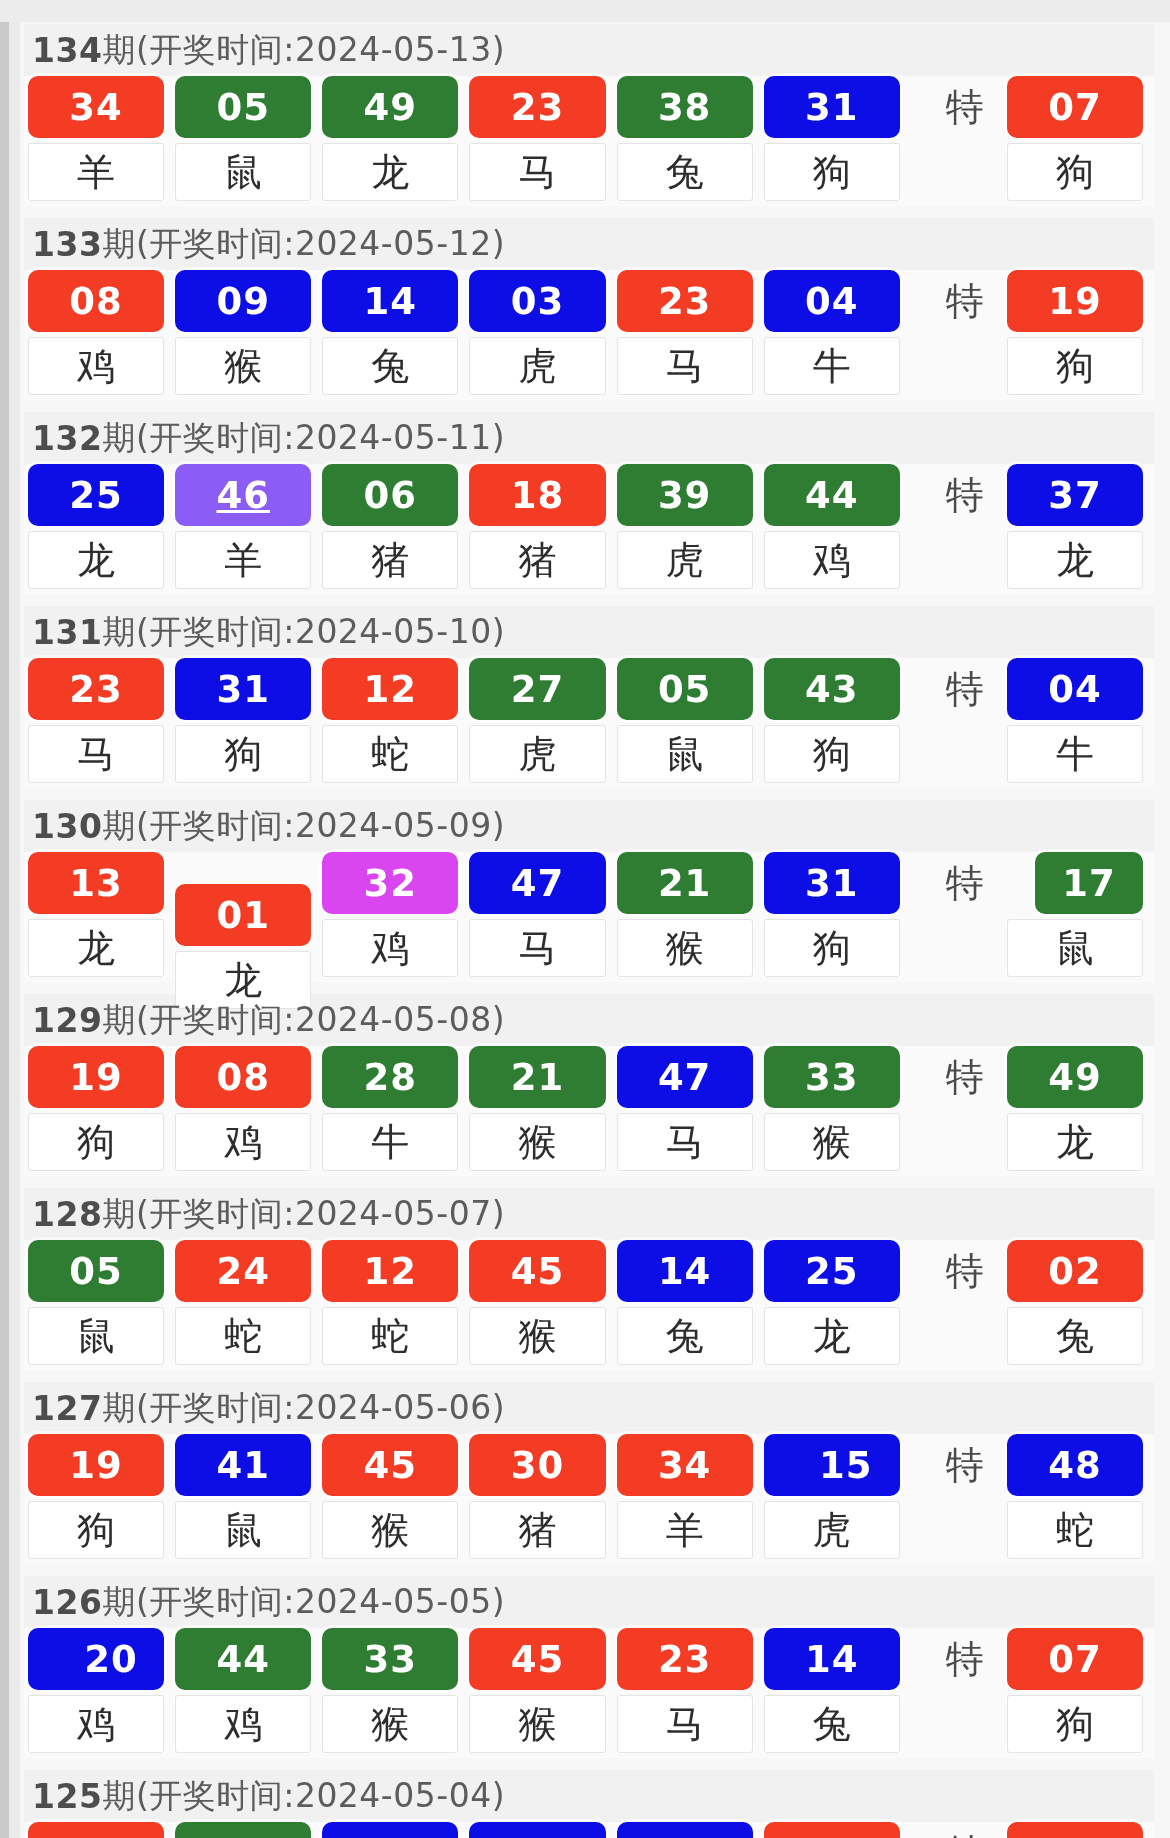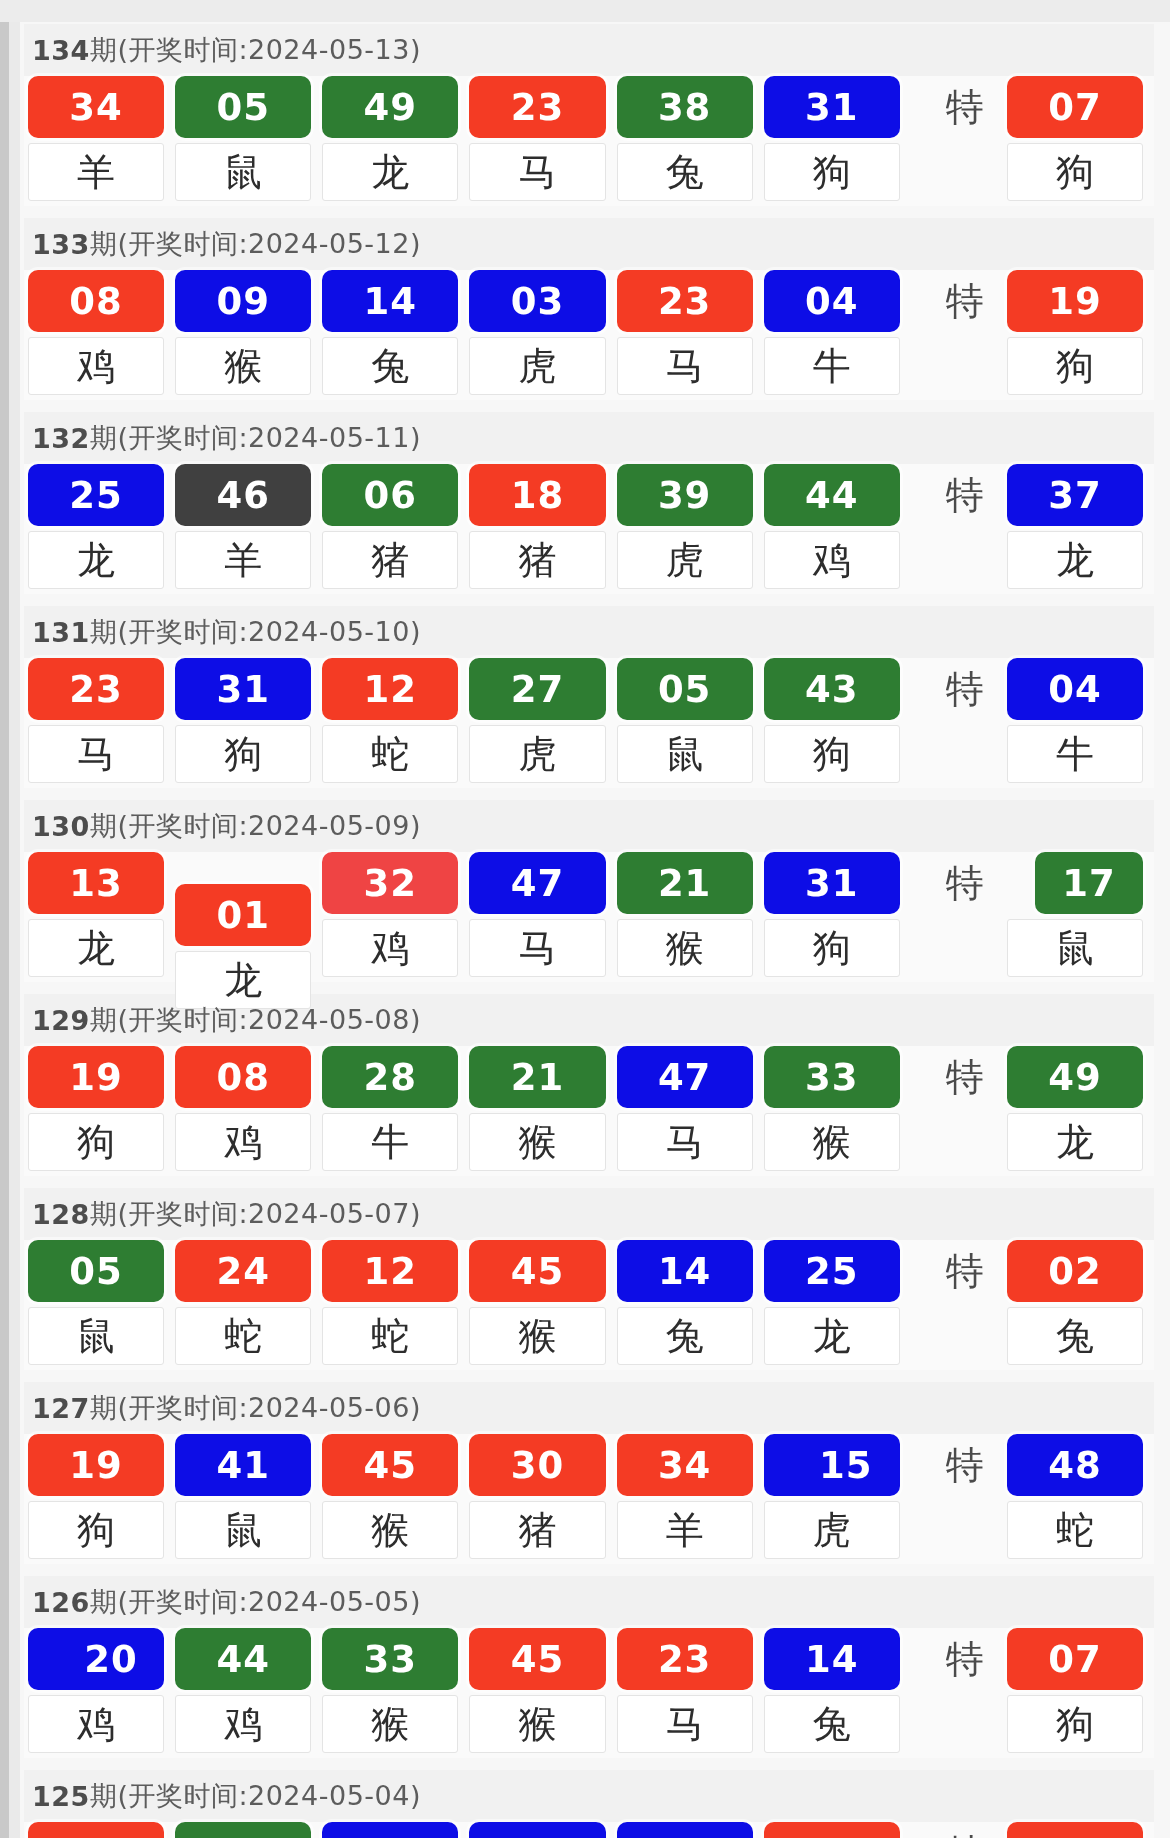--- a/index.html
+++ b/index.html
@@ -8,21 +8,21 @@
     background:#f7f7f7;
     font-family:"DejaVu Sans","Liberation Sans",sans-serif;
   }
   #top-bar{position:absolute;top:0;left:0;width:1170px;height:22px;background:#ececec}
   #left-strip{position:absolute;top:22px;left:0;width:9px;height:1816px;background:#c9c9c9}
   #left-strip-light{position:absolute;top:22px;left:9px;width:11px;height:1816px;background:#eaeaea}
   #draws{position:absolute;top:24px;left:24px;width:1130px}
   .draw-block{height:182px;background:#fafafa;margin-bottom:12px}
   .draw-header{
     height:52px;background:#f1f1f1;display:flex;align-items:center;
-    padding-left:8px;font-size:27px;color:#595959;letter-spacing:0.5px;
+    padding-left:8px;font-size:33px;color:#595959;letter-spacing:0.5px;
   }
   .period{font-weight:bold;color:#4d4d4d}
   .suffix{color:#5c5c5c}
   .ball-row{display:flex;align-items:flex-start;padding-left:4px}
   .cell{width:137px;margin-right:11px;display:flex;flex-direction:column}
   .ball{
     height:62px;border-radius:10px;display:flex;align-items:center;justify-content:center;
     color:#ffffff;font-size:37px;font-weight:bold;letter-spacing:1px;
     box-shadow:0 0 0 3px rgba(255,255,255,0.5);
   }
@@ -123,21 +123,21 @@
     <div class="draw-header">
       <span class="period">132</span>
         <span class="suffix">期(开奖时间:2024-05-11)</span>
     </div>
     <div class="ball-row">
         <div class="cell">
     <div class="ball" style="background: rgb(13, 13, 230);">25</div>
     <div class="zodiac">龙</div>
   </div>
         <div class="cell">
-    <div class="ball" style="background: #404040;">46</div>
+    <div class="ball" style="background: #8b5cf6; text-decoration: underline;">46</div>
     <div class="zodiac">羊</div>
   </div>
         <div class="cell">
     <div class="ball" style="background: rgb(46, 125, 50);">06</div>
     <div class="zodiac">猪</div>
   </div>
         <div class="cell">
     <div class="ball" style="background: rgb(244, 59, 36);">18</div>
     <div class="zodiac">猪</div>
   </div>
@@ -203,21 +203,21 @@
     <div class="ball-row">
         <div class="cell">
     <div class="ball" style="background: rgb(244, 59, 36);">13</div>
     <div class="zodiac">龙</div>
   </div>
         <div class="cell">
     <div class="ball" style="background: rgb(244, 59, 36); margin-top: 32px;">01</div>
     <div class="zodiac">龙</div>
   </div>
         <div class="cell">
-    <div class="ball" style="background: #ef4444;">32</div>
+    <div class="ball" style="background: #d946ef;">32</div>
     <div class="zodiac">鸡</div>
   </div>
         <div class="cell">
     <div class="ball" style="background: rgb(13, 13, 230);">47</div>
     <div class="zodiac">马</div>
   </div>
         <div class="cell">
     <div class="ball" style="background: rgb(46, 125, 50);">21</div>
     <div class="zodiac">猴</div>
   </div>

